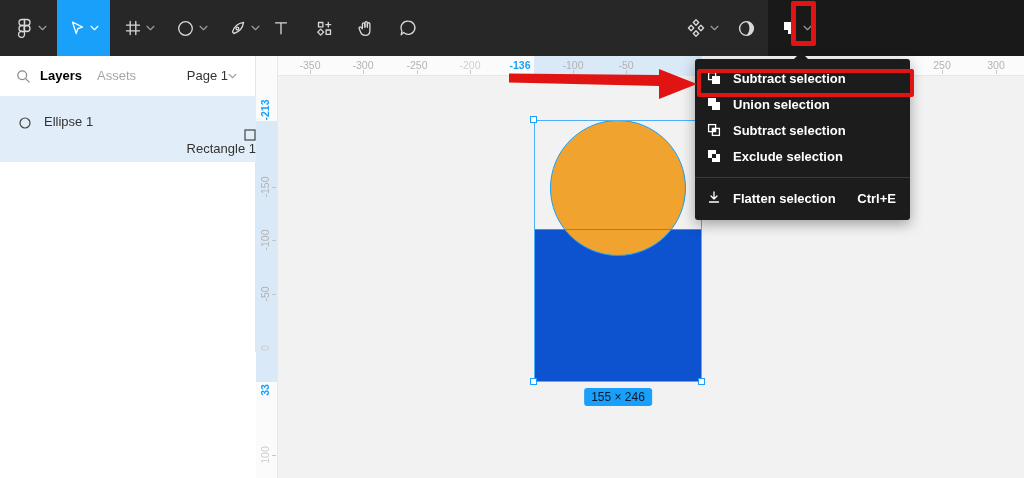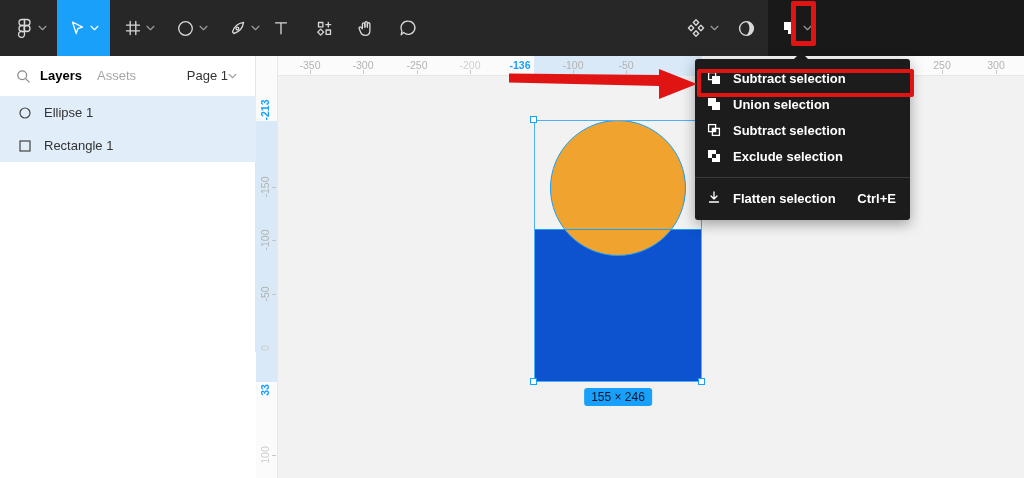--- a/index.html
+++ b/index.html
@@ -16,21 +16,21 @@
   .chev{stroke:#9b9b9b;fill:none;stroke-width:1.4;stroke-linecap:round;stroke-linejoin:round;}
   .active .chev{stroke:#fff;}
   
   .sidebar{position:absolute;left:0;top:56px;width:256px;height:296px;background:#ffffff;border-right:1px solid #e3e3e3;box-sizing:border-box;}
   .tabrow{position:relative;height:40px;}
   .tabrow .search{position:absolute;left:16px;top:13px;}
   .tab{position:absolute;top:12px;font-size:13px;}
   .tab.t0{left:40px;color:#000;font-weight:700;}
   .tab.t1{left:97px;color:#a6a6a6;}
   .pagesel{position:absolute;right:18px;top:12px;font-size:13px;color:#333;display:flex;align-items:center;gap:0;}
-  .layer-row{position:absolute;left:0;width:256px;height:33px;background:#e1eef9;display:flex;align-items:center;}
+  .layer-row{position:absolute;left:0;width:256px;height:33px;background:#e1eef9;display:flex;align-items:flex-end;}
   .layer-row .lico{margin-left:19px;}
   .layer-row .lname{margin-left:13px;font-size:13px;color:#333;}
   
   .canvas{position:absolute;left:256px;top:56px;width:768px;height:422px;background:#f2f2f2;}
   .ruler-h{position:absolute;left:256px;top:56px;width:768px;height:20px;background:#fbfbfb;border-bottom:1px solid #e8e8e8;box-sizing:border-box;z-index:20;}
   .ruler-v{position:absolute;left:256px;top:56px;width:22px;height:422px;background:#fbfbfb;border-right:1px solid #e8e8e8;box-sizing:border-box;z-index:20;}
   .band-h{position:absolute;left:534px;top:56px;width:168px;height:20px;background:#d9e9f8;z-index:21;}
   .band-v{position:absolute;left:256px;top:121px;width:21px;height:261px;background:#d9e9f8;z-index:21;}
   .rlab{position:absolute;font-size:10.5px;color:#b3b3b3;z-index:22;white-space:nowrap;}
   .rlab.h{transform:translateX(-50%);top:59px;}
@@ -217,21 +217,21 @@
           </svg>
       </div>
     </div>
 
     <div class="layer-row" style="top:40px;">
       <svg class="lico" width="12" height="12" viewBox="0 0 12 12">
         <circle cx="6" cy="6" r="5" fill="none" stroke="#444" stroke-width="1.2"></circle>
       </svg>
       <span class="lname">Ellipse 1</span>
     </div>
-    <div class="layer-row" style="top:73px;">
+    <div class="layer-row" style="top:73px;flex-direction:column;">
       <svg class="lico" width="12" height="12" viewBox="0 0 12 12">
         <rect x="1" y="1" width="10" height="10" fill="none" stroke="#444" stroke-width="1.2"></rect>
       </svg>
       <span class="lname">Rectangle 1</span>
     </div>
   </div>
 
   <div class="canvas"></div>
 
   <div class="shape-rect"></div>

